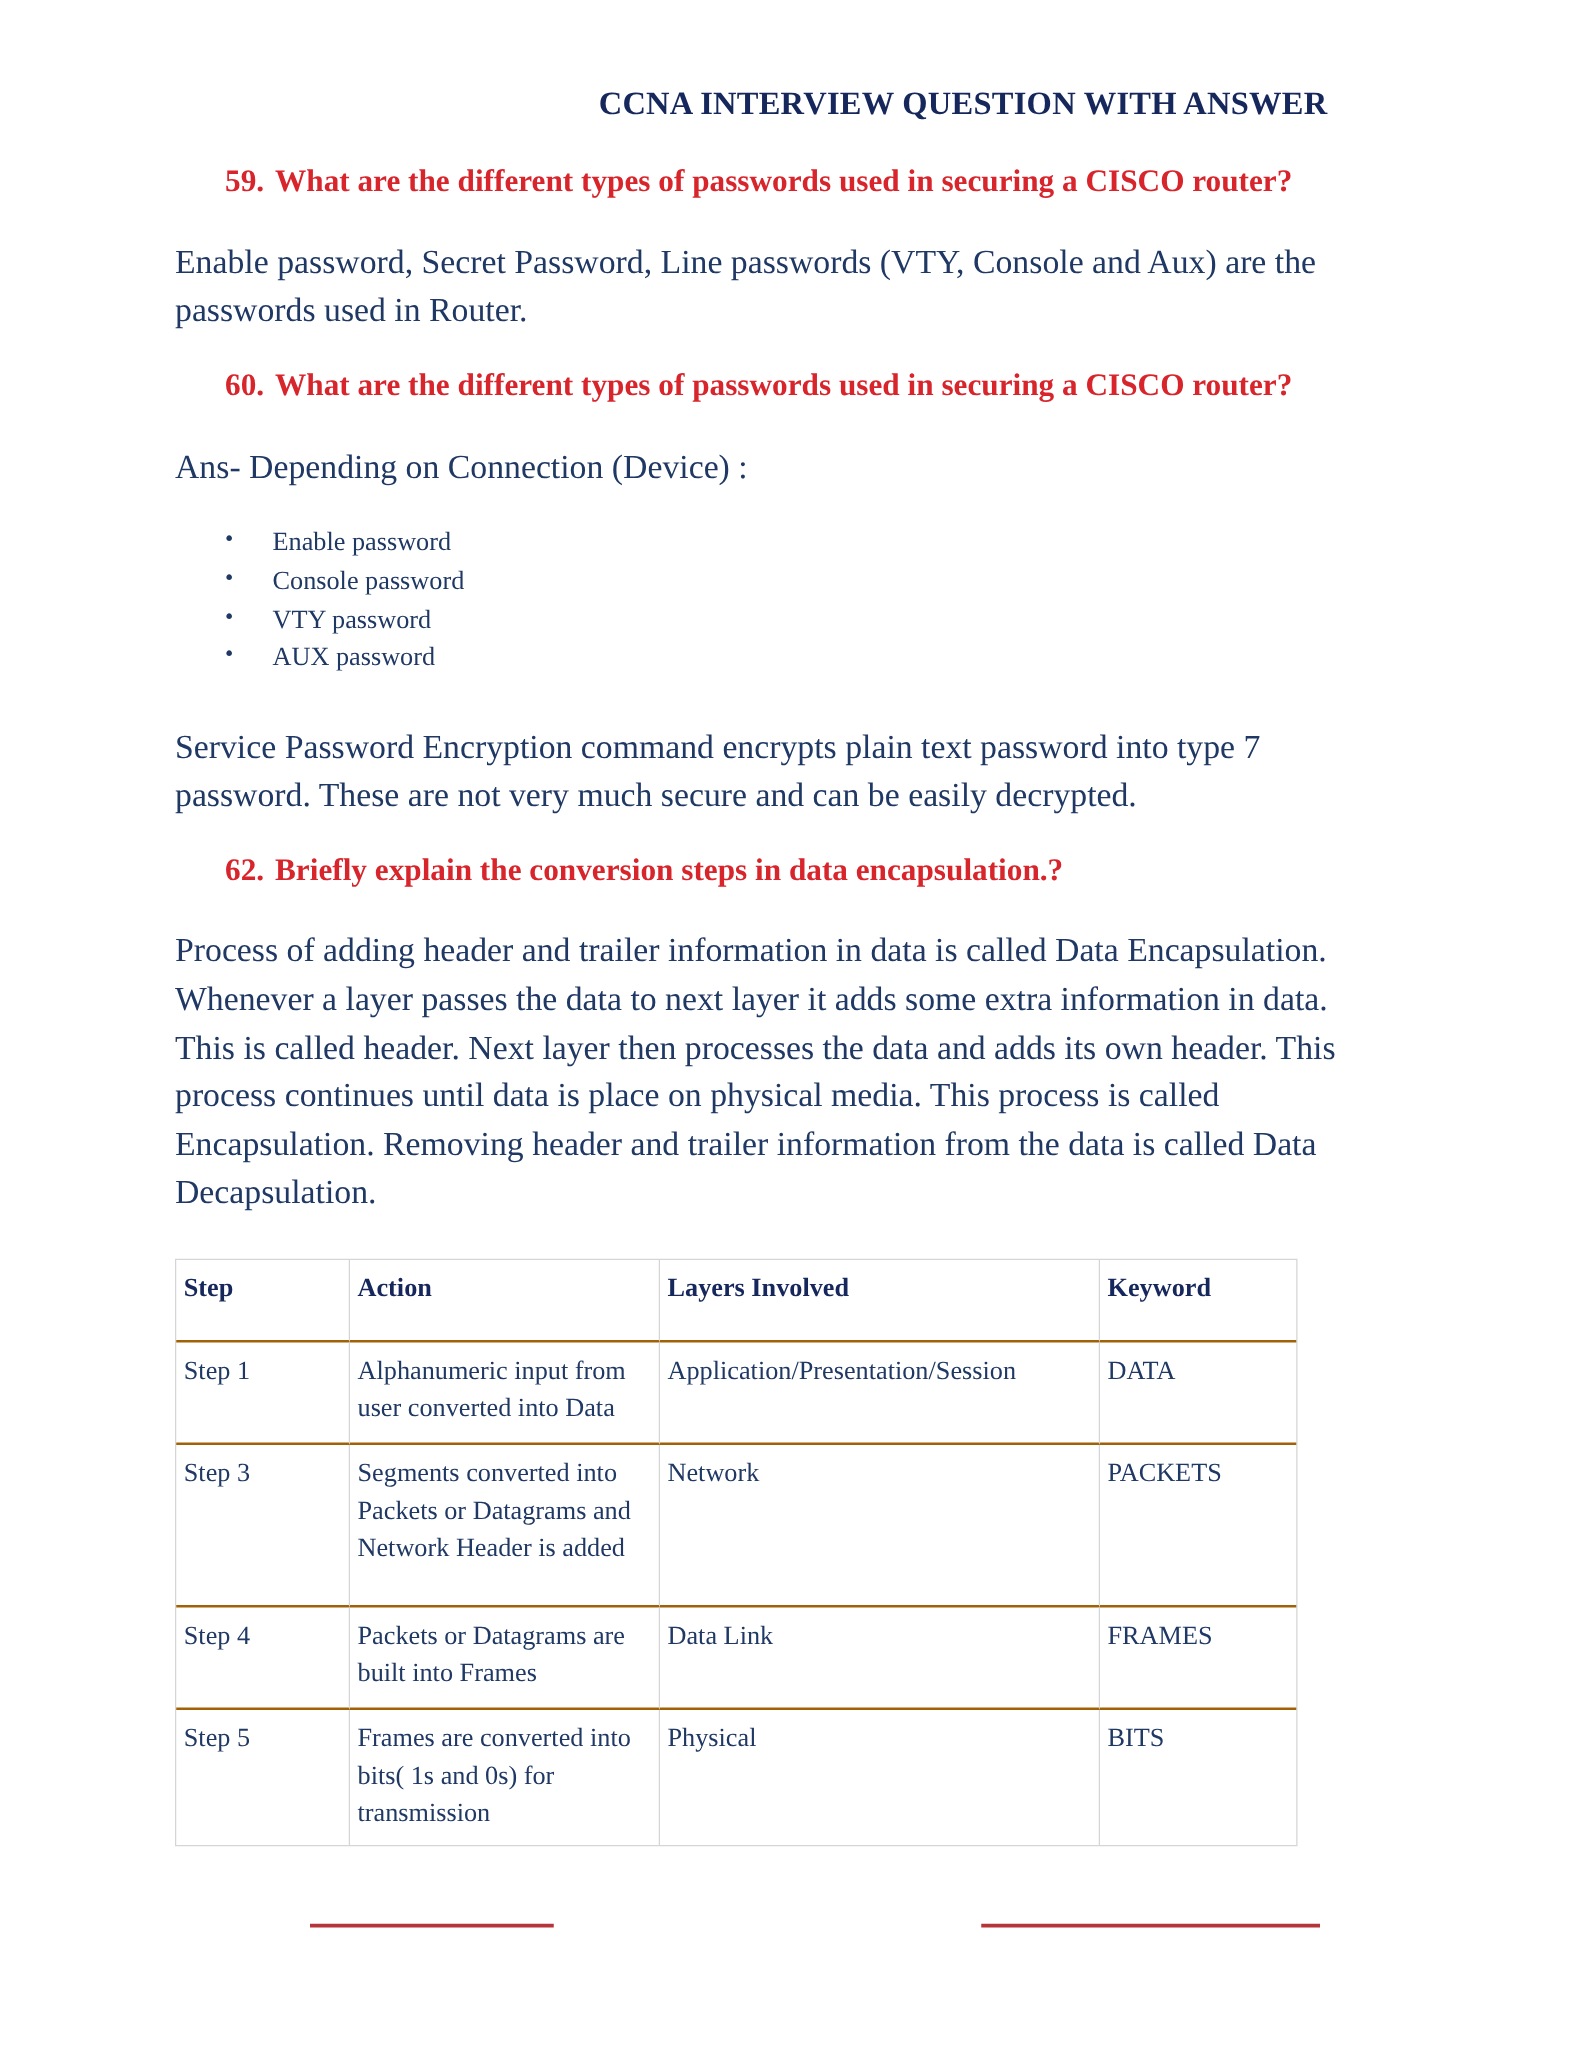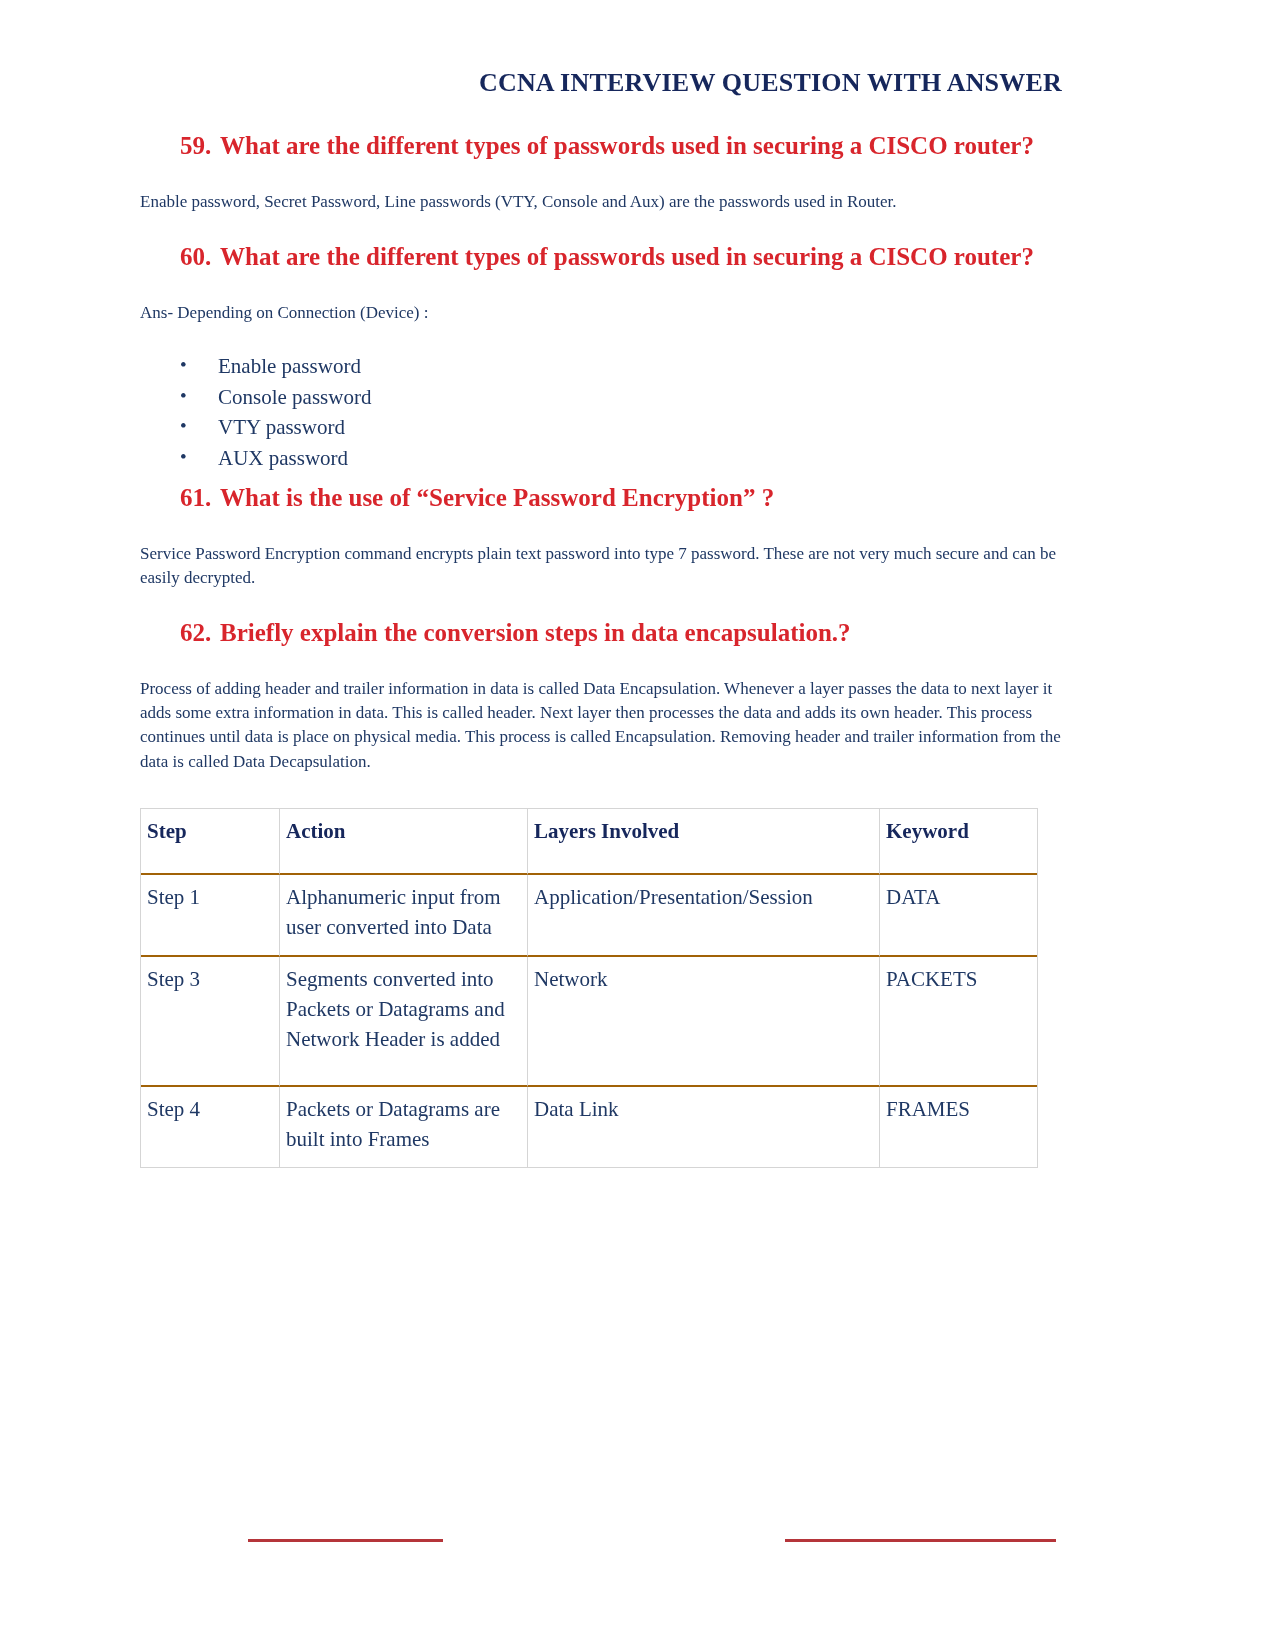--- a/index.html
+++ b/index.html
@@ -58,21 +58,21 @@
     left: 40px;
     width: 40px;
     display: inline-block;
   }
   .q-heading .q-text {
     display: inline-block;
     margin-left: 40px;
   }
 
   .para {
-    font-size: 17px;
+    font-size: 27px;
     line-height: 1.43;
     margin: 0;
     color: #1f3864;
     text-align: left;
   }
 
   .bullets {
     list-style: none;
     margin: 0;
     padding: 0;
@@ -201,24 +201,20 @@
         <span>VTY password</span>
       </li>
       <li>
         <span class="dot">•</span>
         <span>AUX password</span>
       </li>
     </ul>
 
     <div class="gap-xs"></div>
 
-    <div class="q-heading">
-      <span class="q-num">61.</span>
-      <span class="q-text">What is the use of “Service Password Encryption” ?</span>
-    </div>
 
     <div class="gap-lg"></div>
 
     <p class="para">Service Password Encryption command encrypts plain text password into type 7 password. These are not very much secure and can be easily decrypted.</p>
 
     <div class="gap-md"></div>
 
     <div class="q-heading">
       <span class="q-num">62.</span>
       <span class="q-text">Briefly explain the conversion steps in data encapsulation.?</span>
@@ -255,20 +251,26 @@
           <td>Segments converted into Packets or Datagrams and Network Header is added</td>
           <td class="layer-cell">Network</td>
           <td>PACKETS</td>
         </tr>
         <tr class="row-h4">
           <td>Step 4</td>
           <td>Packets or Datagrams are built into Frames</td>
           <td class="layer-cell">Data Link</td>
           <td>FRAMES</td>
         </tr>
+        <tr class="row-h5">
+          <td>Step 5</td>
+          <td>Frames are converted into bits( 1s and 0s) for transmission</td>
+          <td class="layer-cell">Physical</td>
+          <td>BITS</td>
+        </tr>
       </tbody>
     </table>
 
   </div>
 
   <div class="footer-rule left"></div>
   <div class="footer-rule right"></div>
 
 </div>
 

